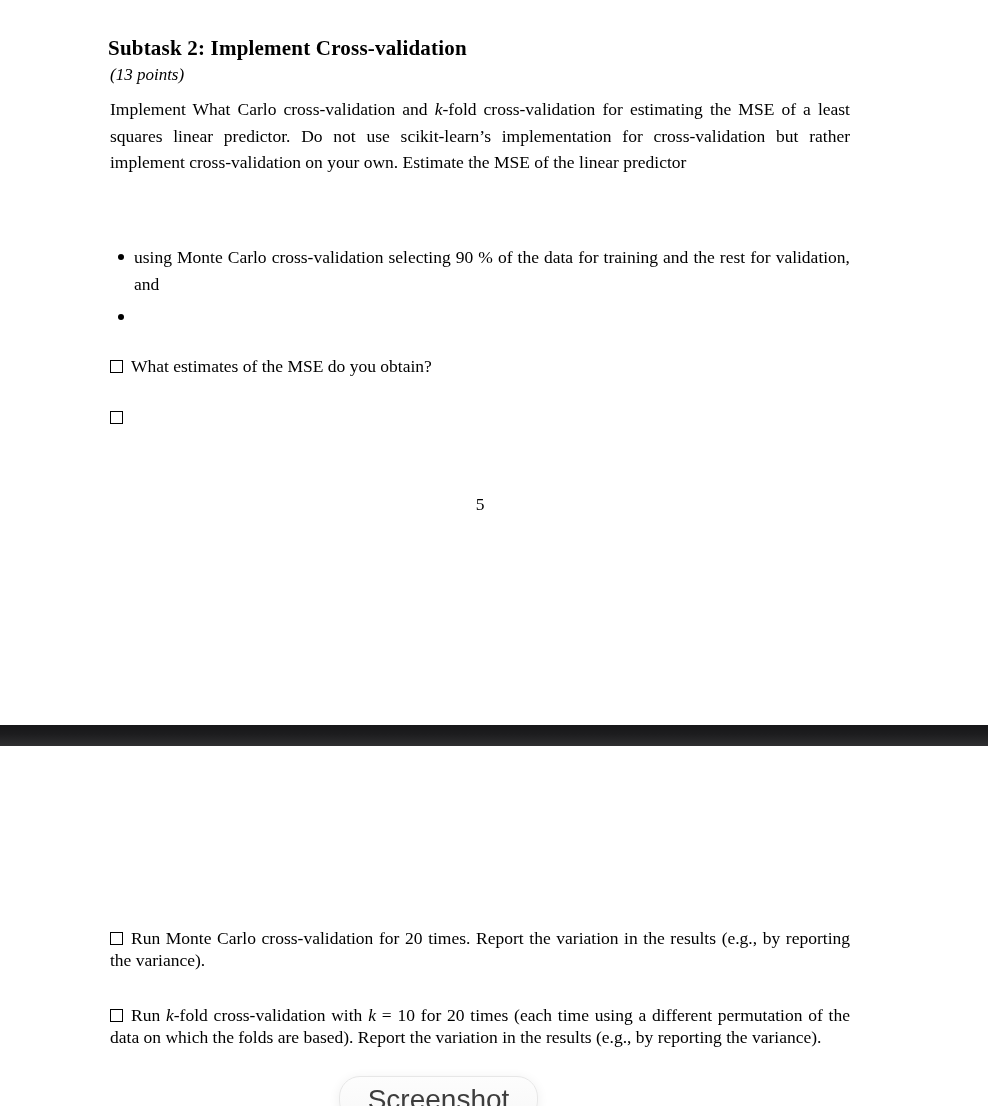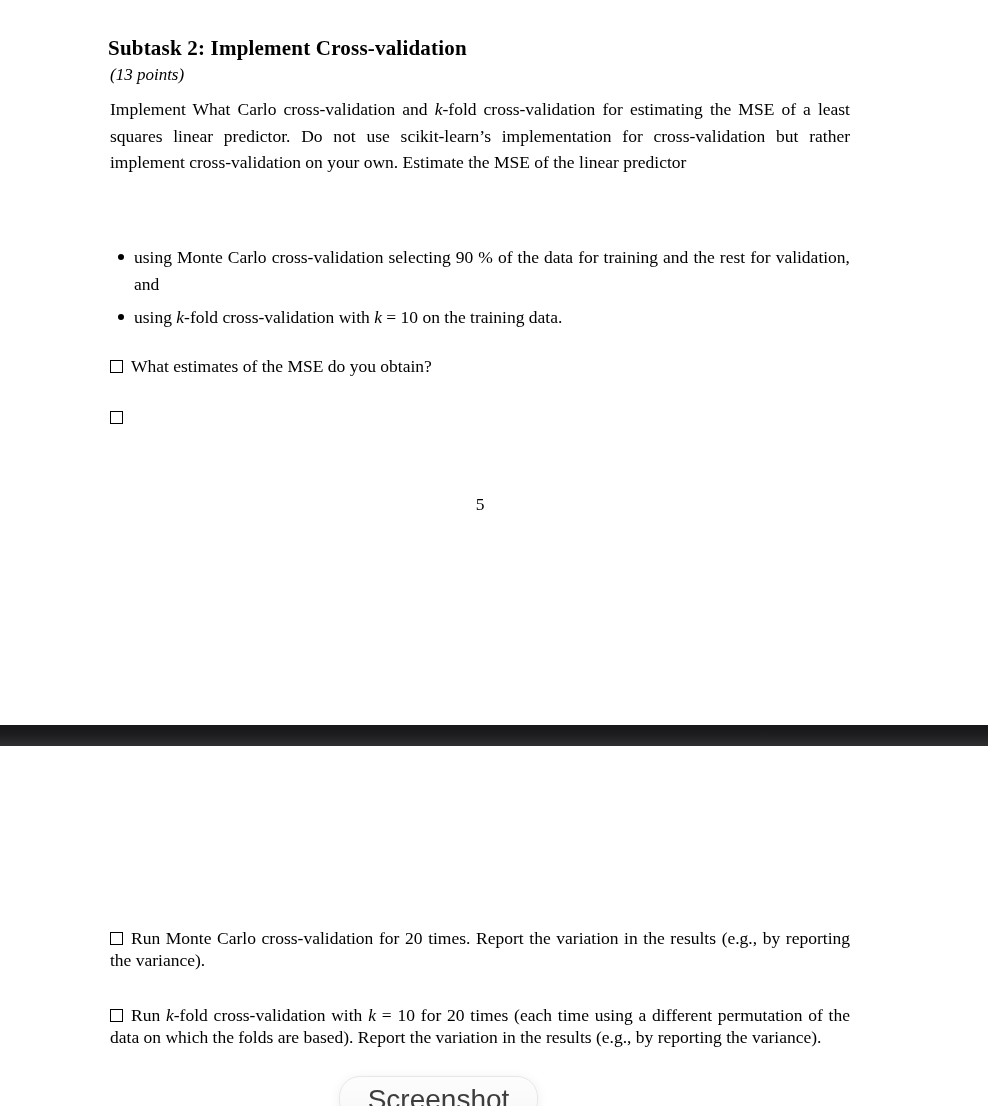--- a/index.html
+++ b/index.html
@@ -130,21 +130,20 @@
 
 <div class="abs para" id="intro"><span>Implement What Carlo cross-validation and </span><span class="it">k</span><span>-fold cross-validation for estimating the MSE of a least squares linear predictor. Do not use scikit-learn’s implementation for cross-validation but rather implement cross-validation on your own. Estimate the MSE of the linear predictor</span></div>
 
 <div class="abs bullet" id="bullet-1">
   <span class="dot"></span>
   <span><span>using Monte Carlo cross-validation selecting 90 % of the data for training and the rest for validation, and</span></span>
 </div>
 
 <div class="abs bullet" id="bullet-2">
   <span class="dot"></span>
-  <span><span>using </span><span class="it">k</span><span>-fold cross-validation with </span><span class="it">k</span><span> = 10 on the training data.</span></span>
 </div>
 
 <div class="abs cbline" id="cb-1">
   <span class="cbx"></span><span>What estimates of the MSE do you obtain?</span>
 </div>
 
 <div class="abs cbline" id="cb-2">
   <span class="cbx"></span>
 </div>
 

